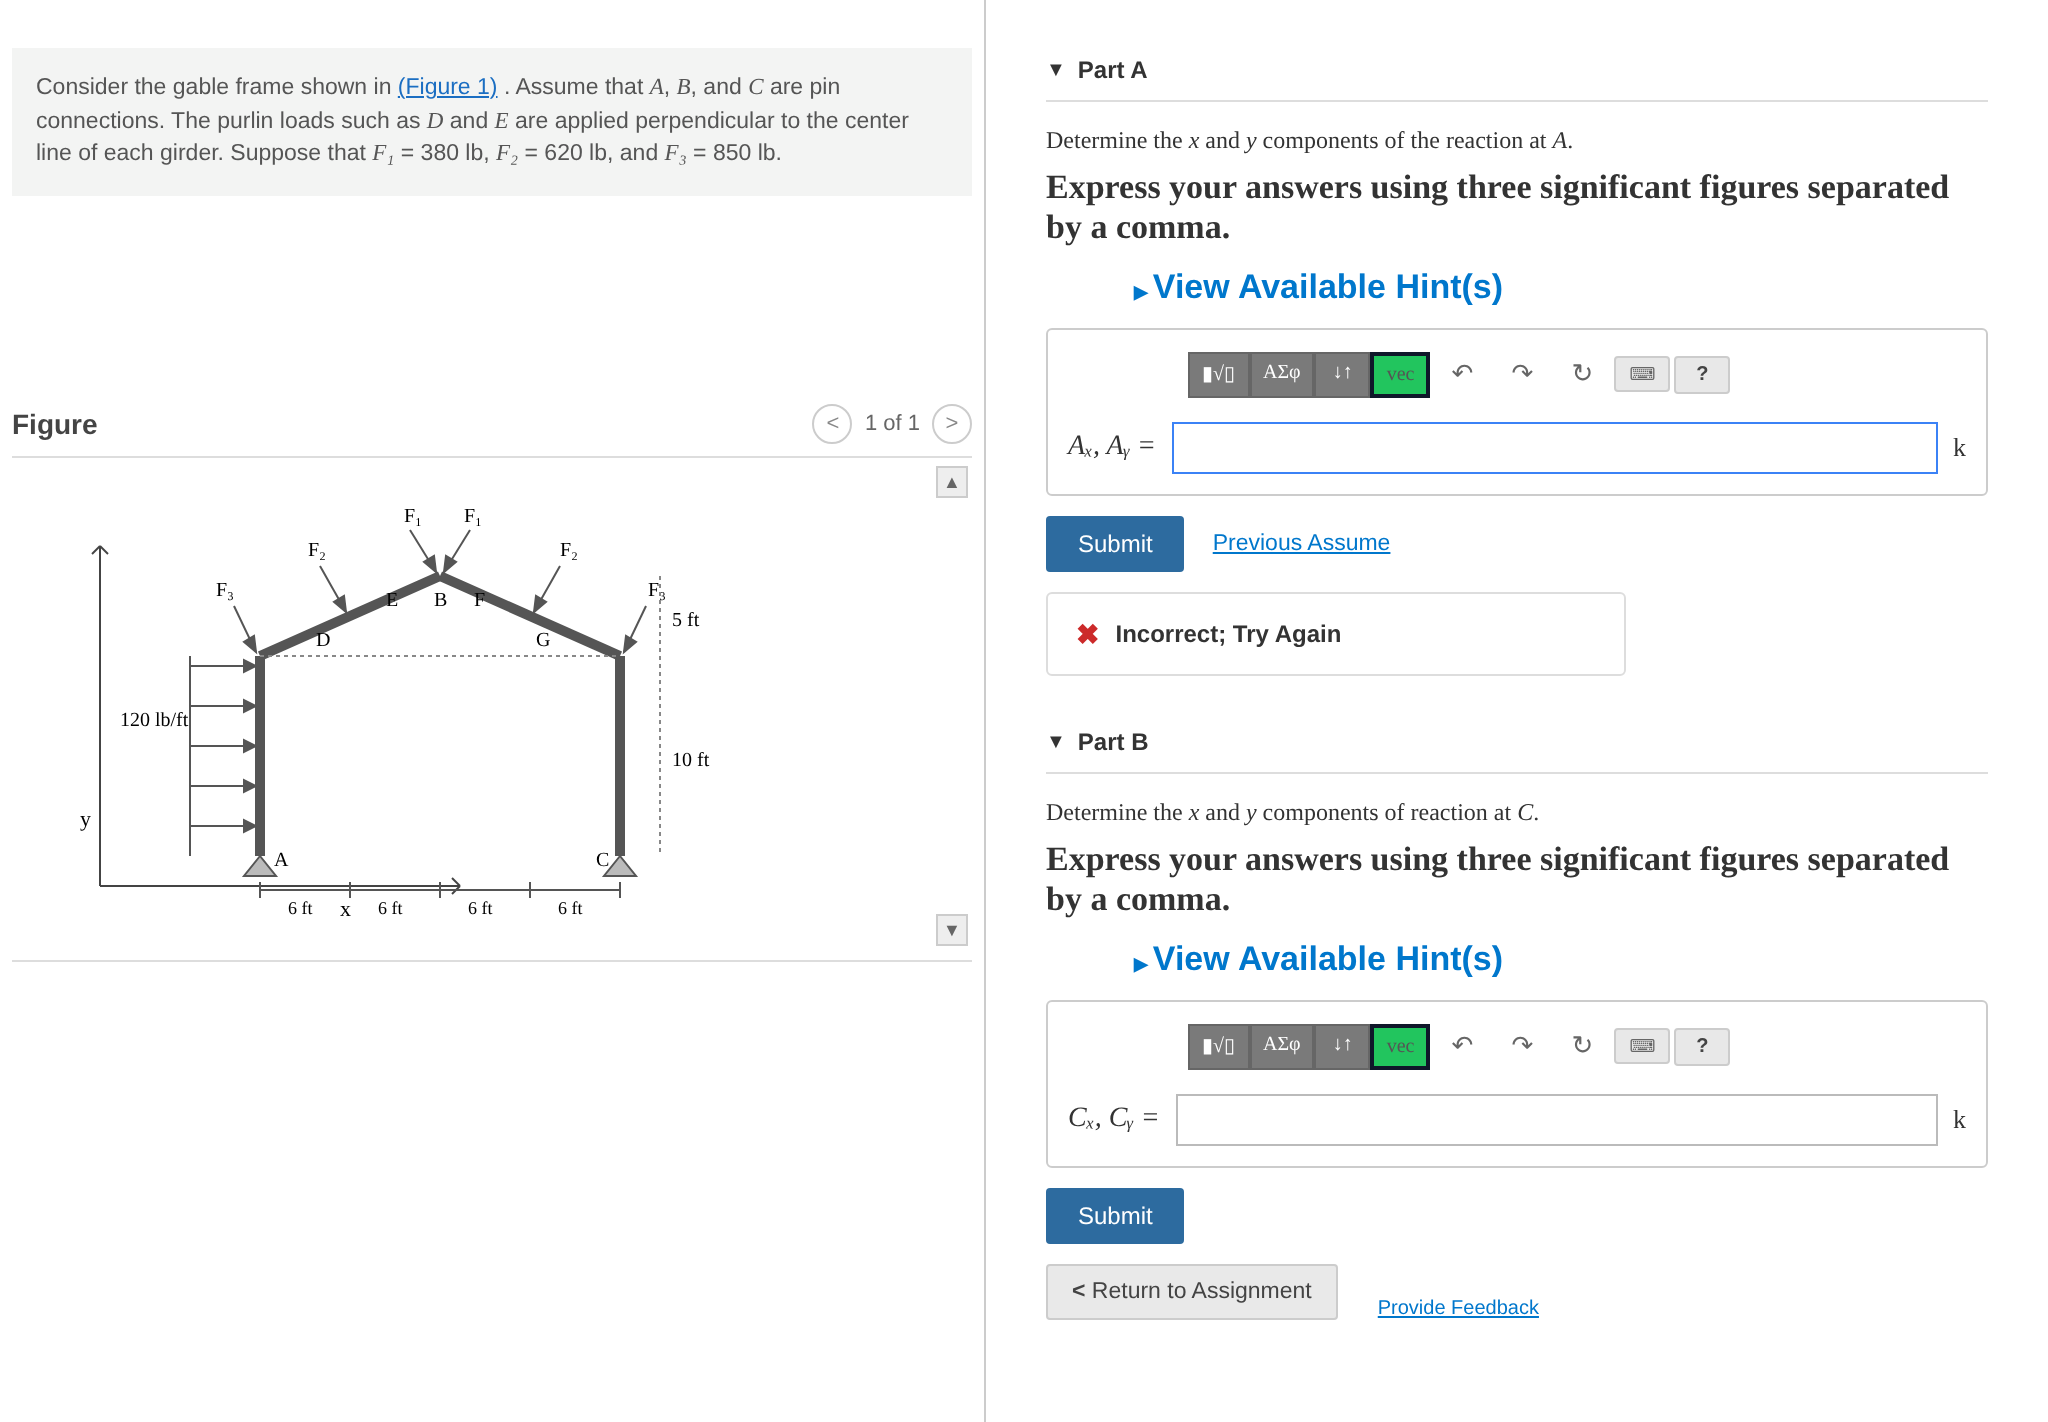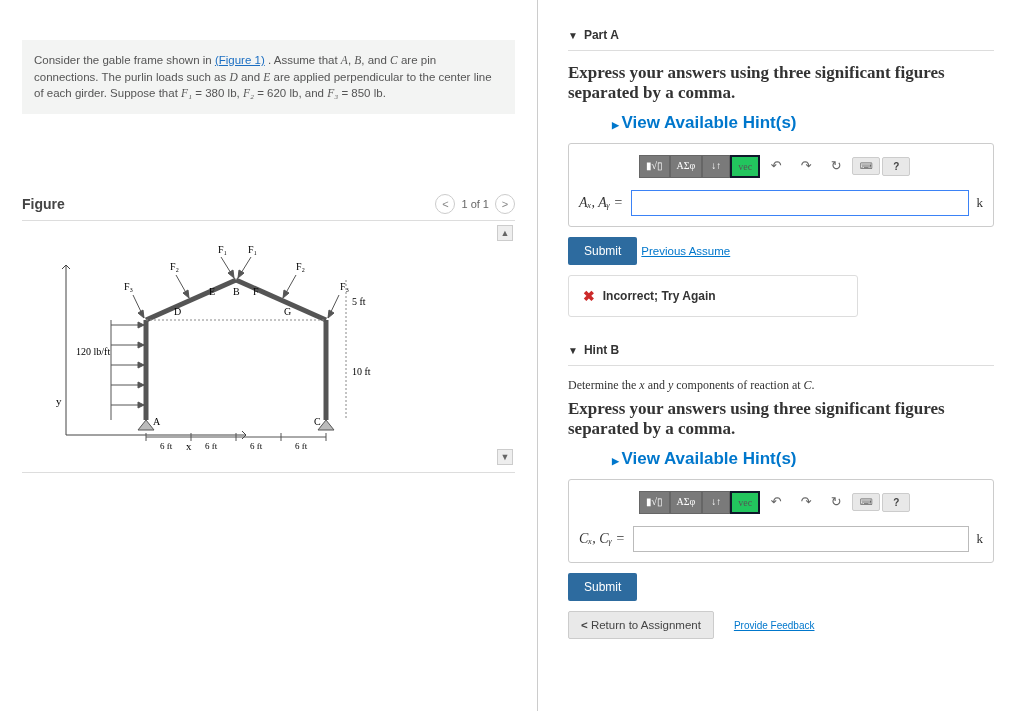--- a/index.html
+++ b/index.html
@@ -1,25 +1,25 @@
 <!DOCTYPE html>
 <html><head>
 <meta charset="utf-8">
 <style>
 * { box-sizing: border-box; margin: 0; padding: 0; }
 body { font-family: Arial, Helvetica, sans-serif; font-size: 12px; color: #333; background: #fff; }
 .page { display: flex; width: 1024px; height: 711px; }
-.left-col { width: 538px; padding: 22px; border-right: 1px solid #ccc; position: relative; }
+.left-col { width: 493px; padding: 6px; border-right: 1px solid #ccc; position: relative; }
 .right-col { flex: 1; padding: 20px 30px; overflow-y: auto; }
 
 .problem-statement { background: #f3f4f3; padding: 12px; font-size: 11.5px; line-height: 1.45; color: #555; margin: 18px 0; }
 .problem-statement .link { color: #1b6ec2; text-decoration: underline; cursor: pointer; }
 .problem-statement i { font-style: italic; font-family: 'Times New Roman', serif; }
 
-.figure-section { margin-top: 80px; }
+.figure-section { margin-top: 104px; }
 .figure-header { display: flex; justify-content: space-between; align-items: center; margin-bottom: 6px; }
 .figure-title { font-size: 14px; font-weight: bold; color: #444; }
 .fig-nav { display: flex; align-items: center; gap: 6px; font-size: 11px; color: #666; }
 .fig-nav-btn { width: 20px; height: 20px; border: 1px solid #ccc; border-radius: 50%; background: #fff; display: inline-flex; align-items: center; justify-content: center; cursor: pointer; color: #888; font-size: 11px; }
 .figure-frame { border-top: 1px solid #ddd; border-bottom: 1px solid #ddd; padding: 4px; position: relative; }
 .figure-scroll { position: absolute; right: 2px; width: 16px; display: flex; flex-direction: column; justify-content: space-between; height: 240px; }
 .figure-scroll .sb { width: 16px; height: 16px; background: #eee; border: 1px solid #ccc; display: flex; align-items: center; justify-content: center; font-size: 9px; color: #666; }
 
 .part-header { display: flex; align-items: center; gap: 6px; font-weight: bold; font-size: 12px; padding: 8px 0; border-bottom: 1px solid #ddd; margin-bottom: 12px; }
 .caret { font-size: 10px; }
@@ -37,29 +37,29 @@
 .tool-btn.ghost { background: transparent; border: none; color: #666; padding: 4px 7px; font-size: 13px; }
 .tool-btn.help { background: #e8e8e8; color: #444; border: 1px solid #ccc; border-radius: 2px; padding: 3px 8px; font-weight: bold; font-family: Arial; }
 .tool-btn.kb { background: #e8e8e8; color: #666; border: 1px solid #ccc; border-radius: 2px; padding: 3px 6px; font-size: 9px; }
 
 .input-row { display: flex; align-items: center; gap: 8px; }
 .input-label { font-family: 'Times New Roman', serif; font-style: italic; font-size: 14px; white-space: nowrap; }
 .answer-input { flex: 1; border: 1px solid #3b82f6; height: 26px; padding: 2px 6px; font-size: 12px; }
 .answer-input.gray { border: 1px solid #bbb; }
 .unit { font-family: 'Times New Roman', serif; font-size: 13px; }
 
-.submit-row { display: flex; align-items: center; gap: 4px; margin-bottom: 10px; }
+.submit-row { display: flex; align-items: center; gap: 14px; margin-bottom: 10px; }
 .submit-btn { background: #2d6b9f; color: #fff; border: none; padding: 7px 16px; font-size: 12px; cursor: pointer; border-radius: 2px; }
 .prev-answers { color: #0077cc; font-size: 11.5px; text-decoration: underline; cursor: pointer; }
 
 .feedback-box { border: 1px solid #ddd; border-radius: 3px; padding: 12px 14px; margin-bottom: 18px; display: flex; align-items: center; gap: 8px; width: 290px; }
 .feedback-box .x-ic { color: #cc2a2a; font-weight: bold; font-size: 14px; }
 .feedback-box .fb-text { font-size: 12px; font-weight: bold; color: #333; text-align: center; }
 
-.footer-row { display: flex; align-items: center; gap: 20px; }
+.footer-row { display: flex; align-items: flex-end; gap: 20px; }
 .return-btn { background: #e9e9e9; border: 1px solid #ccc; padding: 7px 12px; font-size: 11.5px; color: #444; cursor: pointer; border-radius: 2px; }
 .return-btn::before { content: "< "; font-weight: bold; }
 .feedback-link { color: #0077cc; font-size: 10px; text-decoration: underline; cursor: pointer; }
 
 svg text { font-family: 'Times New Roman', serif; }
 </style>
 </head>
 <body>
 
 <div class="page">
@@ -189,20 +189,23 @@
     </div>
   </div>
 
   <div class="right-col">
 
     
     <div class="part-header">
       <span class="caret">▼</span>
       <span>Part A</span>
     </div>
+    <div class="question-text">
+      <span>Determine the </span><i>x</i><span> and </span><i>y</i><span> components of the reaction at </span><i>A</i><span>.</span>
+    </div>
     <div class="instruction">Express your answers using three significant figures separated by a comma.</div>
     <span class="hints-link">View Available Hint(s)</span>
 
     <div class="answer-panel">
       <div class="toolbar-row">
         <span class="tool-group">
           <span class="tool-btn">▮√▯</span>
           <span class="tool-btn">ΑΣφ</span>
           <span class="tool-btn">↓↑</span>
           <span class="tool-btn lite">vec</span>
@@ -226,21 +229,21 @@
     </div>
 
     <div class="feedback-box">
       <span class="x-ic">✖</span>
       <span class="fb-text">Incorrect; Try Again</span>
     </div>
 
     
     <div class="part-header">
       <span class="caret">▼</span>
-      <span>Hint B</span>
+      <span>Part B</span>
     </div>
     <div class="question-text">
       <span>Determine the </span><i>x</i><span> and </span><i>y</i><span> components of reaction at </span><i>C</i><span>.</span>
     </div>
     <div class="instruction">Express your answers using three significant figures separated by a comma.</div>
     <span class="hints-link">View Available Hint(s)</span>
 
     <div class="answer-panel">
       <div class="toolbar-row">
         <span class="tool-group">

